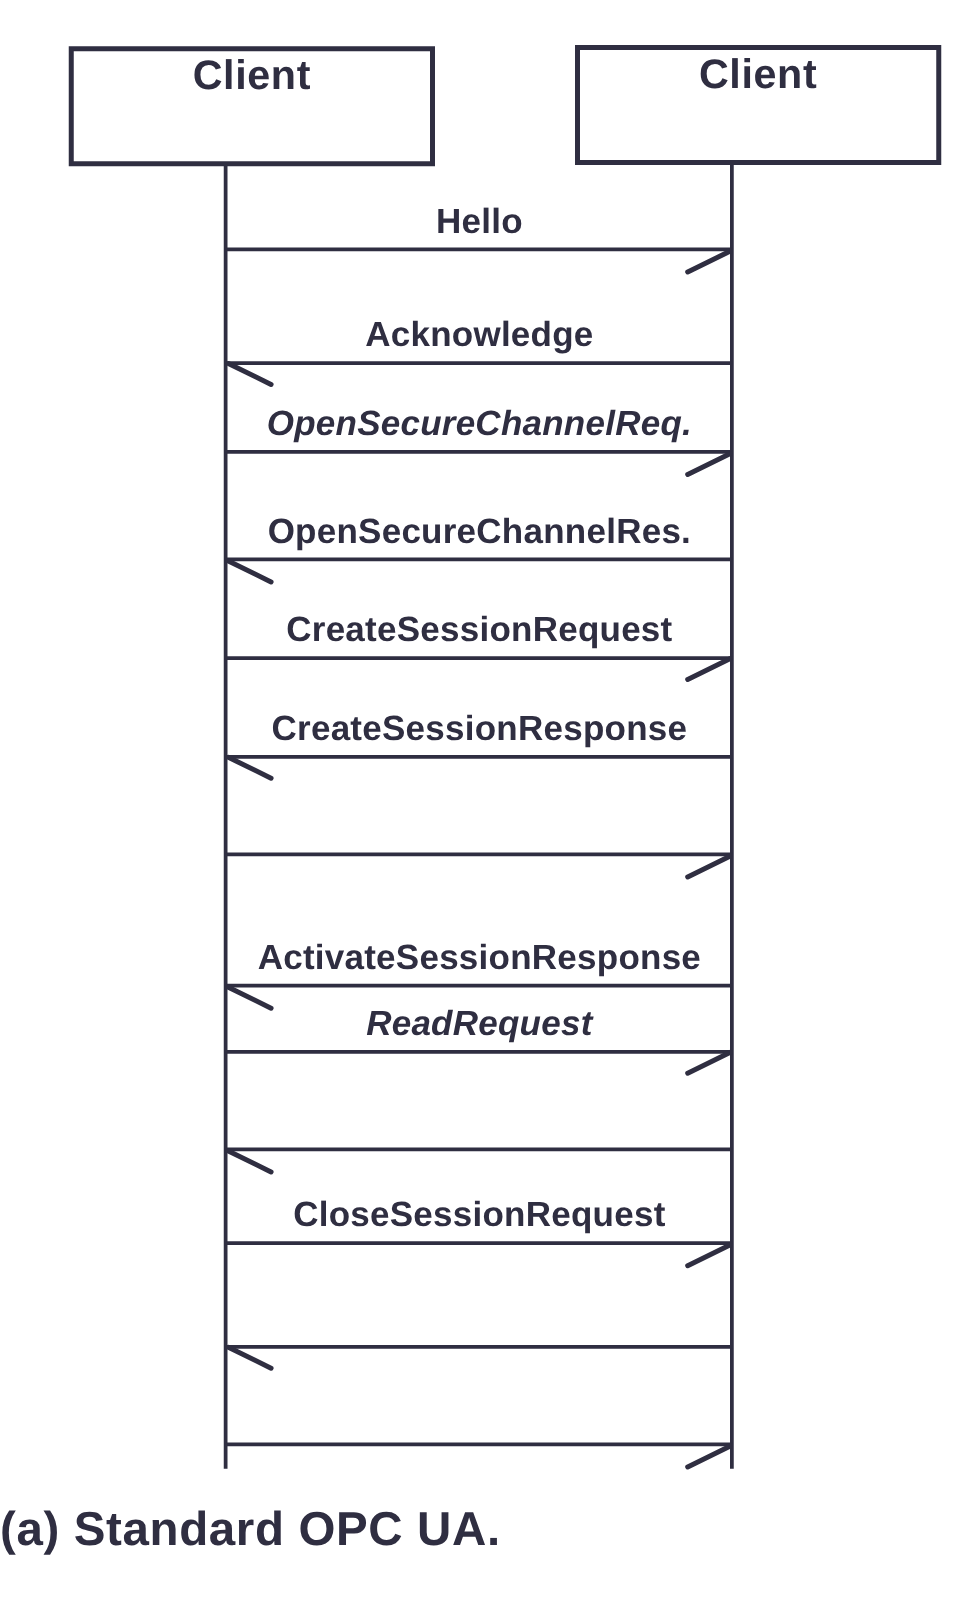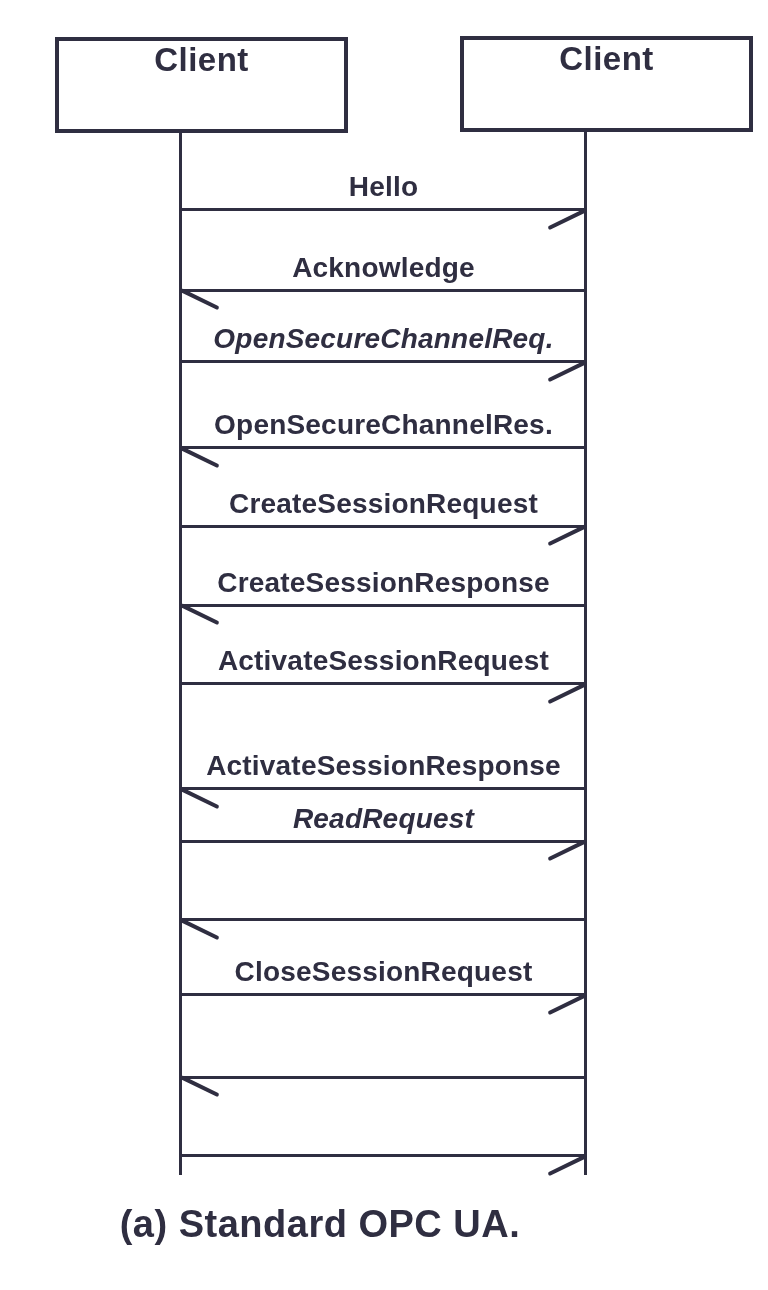--- a/index.html
+++ b/index.html
@@ -84,21 +84,20 @@
     left: 0;
     transform-origin: 0 50%;
     transform: rotate(26deg);
   }
   
   .caption {
     position: absolute;
     top: 1203px;
     left: 0;
     width: 640px;
-    text-align: center;
     font-size: 38px;
     font-weight: bold;
     letter-spacing: 0.5px;
   }
 </style>
 </head>
 <body>
 
 <div class="canvas">
 
@@ -107,21 +106,21 @@
   </div>
 
   <div class="actor-box actor-server">
     <span>Client</span>
   </div>
 
   <div class="lifeline lifeline-client"></div>
   <div class="lifeline lifeline-server"></div>
 
   <div id="messages">
-  <div class="msg" style="top: 159px;">
+  <div class="msg" style="top: 149px;">
     <div class="msg-label">Hello</div>
     <div class="msg-line"></div>
     <div class="msg-barb right"></div>
   </div>
 
   <div class="msg" style="top: 239.7px;">
     <div class="msg-label">Acknowledge</div>
     <div class="msg-line"></div>
     <div class="msg-barb left"></div>
   </div>
@@ -144,21 +143,20 @@
     <div class="msg-barb right"></div>
   </div>
 
   <div class="msg" style="top: 554.5px;">
     <div class="msg-label">CreateSessionResponse</div>
     <div class="msg-line"></div>
     <div class="msg-barb left"></div>
   </div>
 
   <div class="msg" style="top: 633.2px;">
-    <div class="msg-label">ActivateSessionRequest</div>
     <div class="msg-line"></div>
     <div class="msg-barb right"></div>
   </div>
 
   <div class="msg" style="top: 738px;">
     <div class="msg-label">ActivateSessionResponse</div>
     <div class="msg-line"></div>
     <div class="msg-barb left"></div>
   </div>
 

